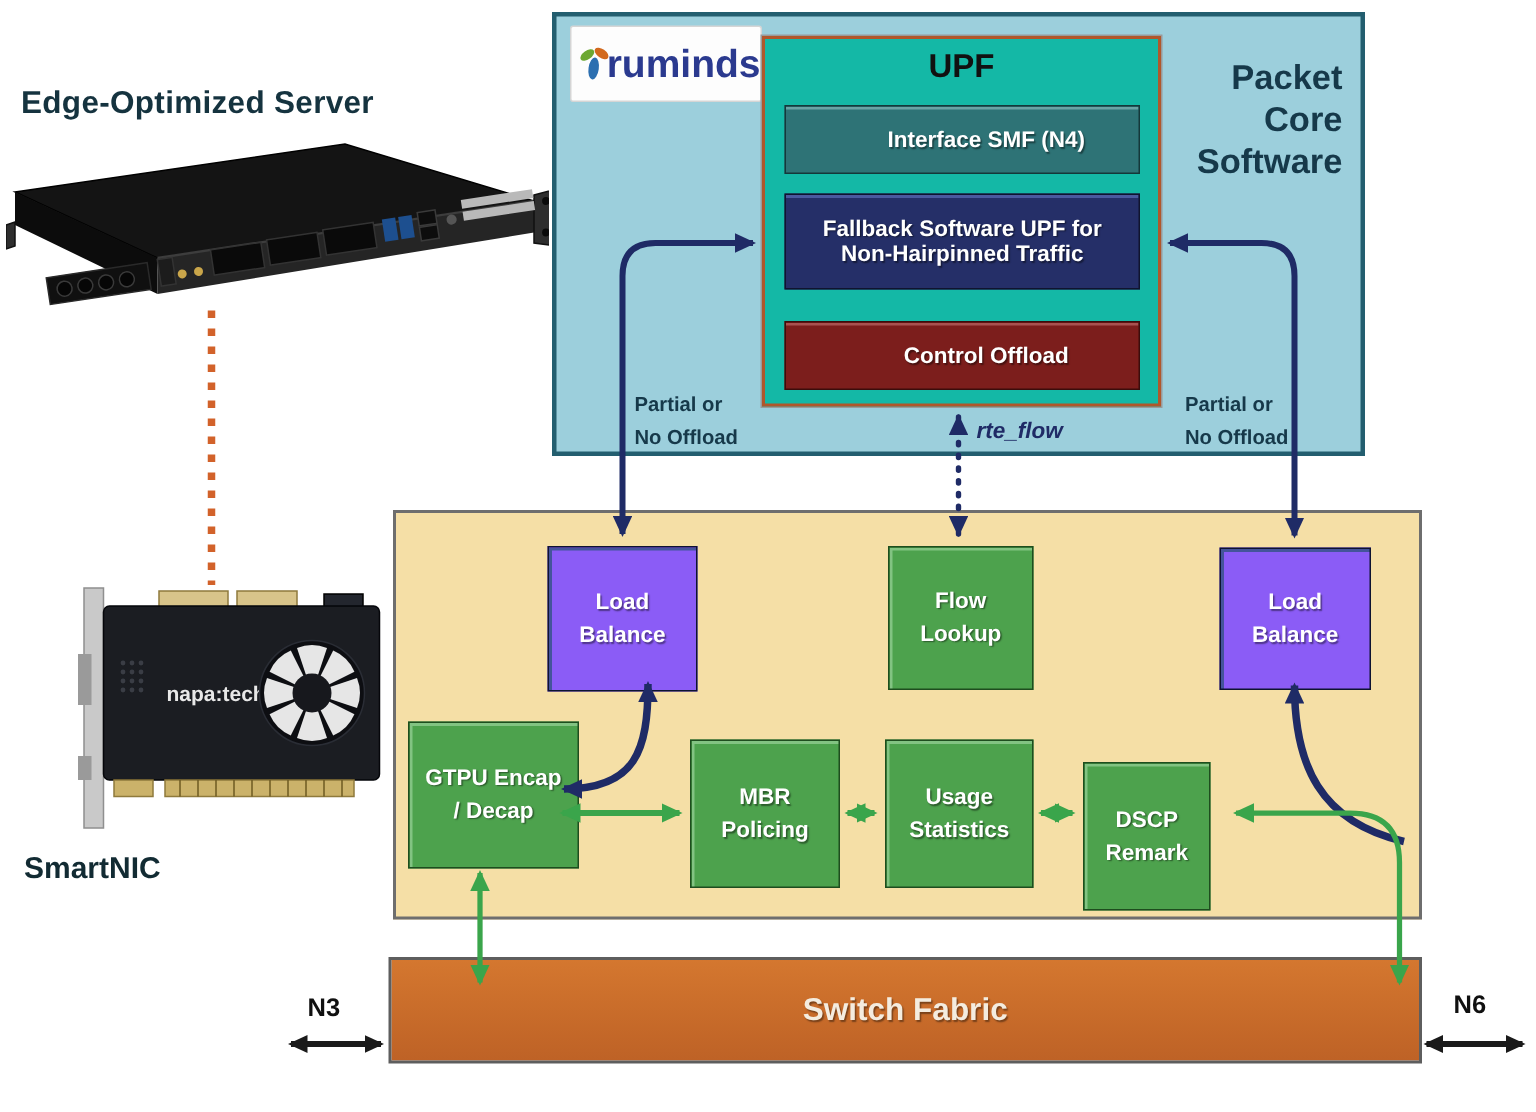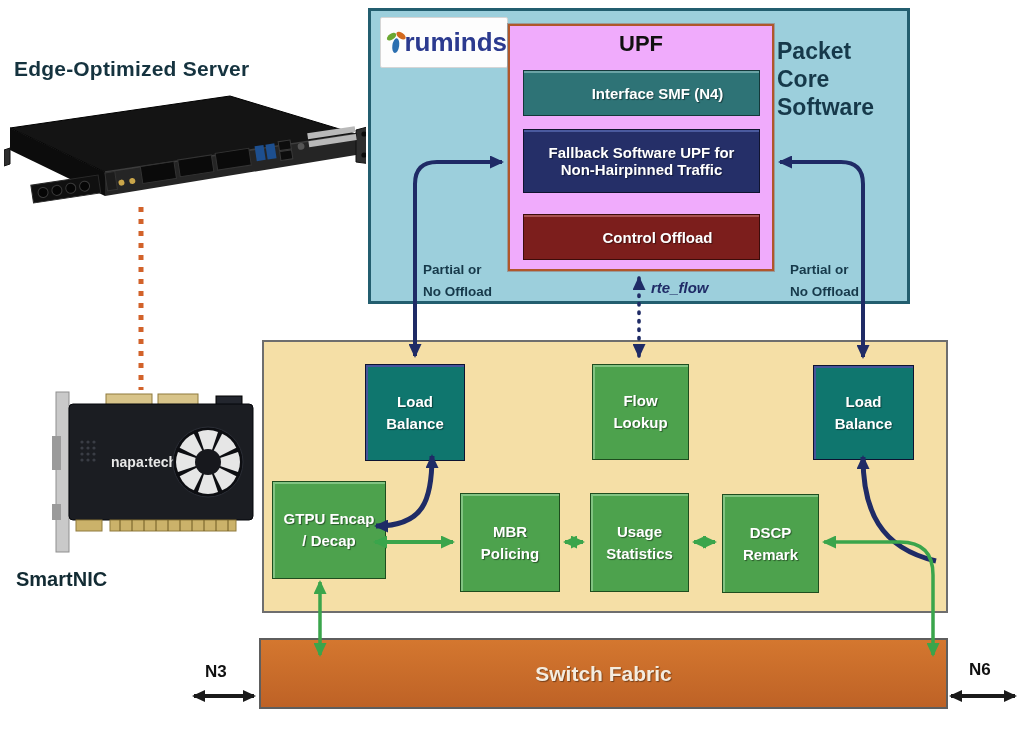--- a/index.html
+++ b/index.html
@@ -10,58 +10,58 @@
   
   #server-title{left:14px;top:57px;font-size:21px;font-weight:bold;color:#15333F;letter-spacing:.2px;}
   #smartnic-label{left:16px;top:568px;font-size:20px;font-weight:bold;color:#122B33;}
 
   
   #packet-core{left:368px;top:8px;width:542px;height:296px;background:#9CCFDC;
                border:3px solid #235E6F;box-sizing:border-box;}
   #truminds-logo{position:absolute;left:9px;top:6px;width:126px;height:49px;background:#fdfdfd;
                  border:1px solid #d5d5d5;border-radius:2px;display:flex;align-items:center;}
   #truminds-logo .word{font-size:26px;font-weight:bold;color:#2B3A8F;margin-left:-4px;letter-spacing:0px;}
-  #pc-title{position:absolute;right:12px;top:26px;width:118px;text-align:left;font-size:23px;
+  #pc-title{position:absolute;right:12px;top:26px;width:118px;text-align:right;font-size:23px;
             font-weight:bold;color:#16394A;line-height:1.22;}
   .partial{position:absolute;width:76px;font-size:13.5px;font-weight:bold;color:#16394A;line-height:1.6;}
   #partial-left{left:52px;top:248px;}
   #partial-right{left:419px;top:248px;text-align:left;}
   #rte-flow{position:absolute;left:280px;top:268px;font-size:15px;font-style:italic;
             font-weight:bold;color:#1F2B66;}
 
   
-  #upf{position:absolute;left:137px;top:13px;width:266px;height:247px;background:#f0abfc;
+  #upf{position:absolute;left:137px;top:13px;width:266px;height:247px;background:#14b8a6;
        border:2px solid #B0572B;box-shadow:0 0 0 1px #9a9a9a;box-sizing:border-box;}
   #upf-title{position:absolute;top:5px;width:100%;text-align:center;font-size:22px;
              font-weight:bold;color:#111;}
   .module{position:absolute;left:13px;width:237px;display:flex;align-items:center;justify-content:center;
           text-align:center;color:#fff;font-weight:bold;font-size:15px;box-sizing:border-box;
           text-shadow:1px 1px 1px rgba(0,0,0,.45);padding-left:32px;}
   .module.smf{top:44px;height:46px;background:#2E7376;border:1px solid #14383a;
               box-shadow:inset 0 2px 0 #6aa3a5;}
   .module.fallback{top:103px;height:64px;background:#252F68;border:1px solid #10142f;
               box-shadow:inset 0 2px 0 #4a5a9e;padding:0 10px;}
   .module.control{top:188px;height:46px;background:#7C1E1C;border:1px solid #3c0c0b;
               box-shadow:inset 0 2px 0 #a85250;}
 
   
   #offload-box{left:262px;top:340px;width:686px;height:273px;background:#F5DFA6;
                border:2px solid #6E6E6E;box-sizing:border-box;}
   .nbox{position:absolute;display:flex;align-items:center;justify-content:center;text-align:center;
         color:#fff;font-weight:bold;font-size:15px;line-height:1.45;box-sizing:border-box;
         text-shadow:1px 1px 1px rgba(0,0,0,.45);padding:0 9px;}
-  .navy{background:#0f766e;border:1px solid #0d1331;box-shadow:inset 2px 2px 0 #44549b;}
+  .navy{background:#8b5cf6;border:1px solid #0d1331;box-shadow:inset 2px 2px 0 #44549b;}
   .green{background:#4DA24D;border:1px solid #1E4D1E;box-shadow:inset 2px 2px 0 #82c382;}
   #lb-left{left:101px;top:22px;width:100px;height:97px;}
   #flow-lookup{left:328px;top:22px;width:97px;height:96px;}
   #lb-right{left:549px;top:23px;width:101px;height:95px;}
   #gtpu{left:8px;top:139px;width:114px;height:98px;}
   #mbr{left:196px;top:151px;width:100px;height:99px;}
   #usage{left:326px;top:151px;width:99px;height:99px;}
-  #dscp{left:458px;top:152px;width:97px;height:99px;}
+  #dscp{left:458px;top:166px;width:85px;height:99px;}
 
   
   #switch-fabric{left:259px;top:638px;width:689px;height:71px;
                  background:linear-gradient(#D4772F,#BE6226);border:2px solid #5E5E5E;
                  box-sizing:border-box;display:flex;align-items:center;justify-content:center;
                  color:#F4ECDF;font-size:21px;font-weight:bold;text-shadow:1px 1px 1px rgba(0,0,0,.4);}
   .nif{font-size:17px;font-weight:bold;color:#101010;}
   #n3{left:205px;top:662px;}
   #n6{left:969px;top:660px;}
 

